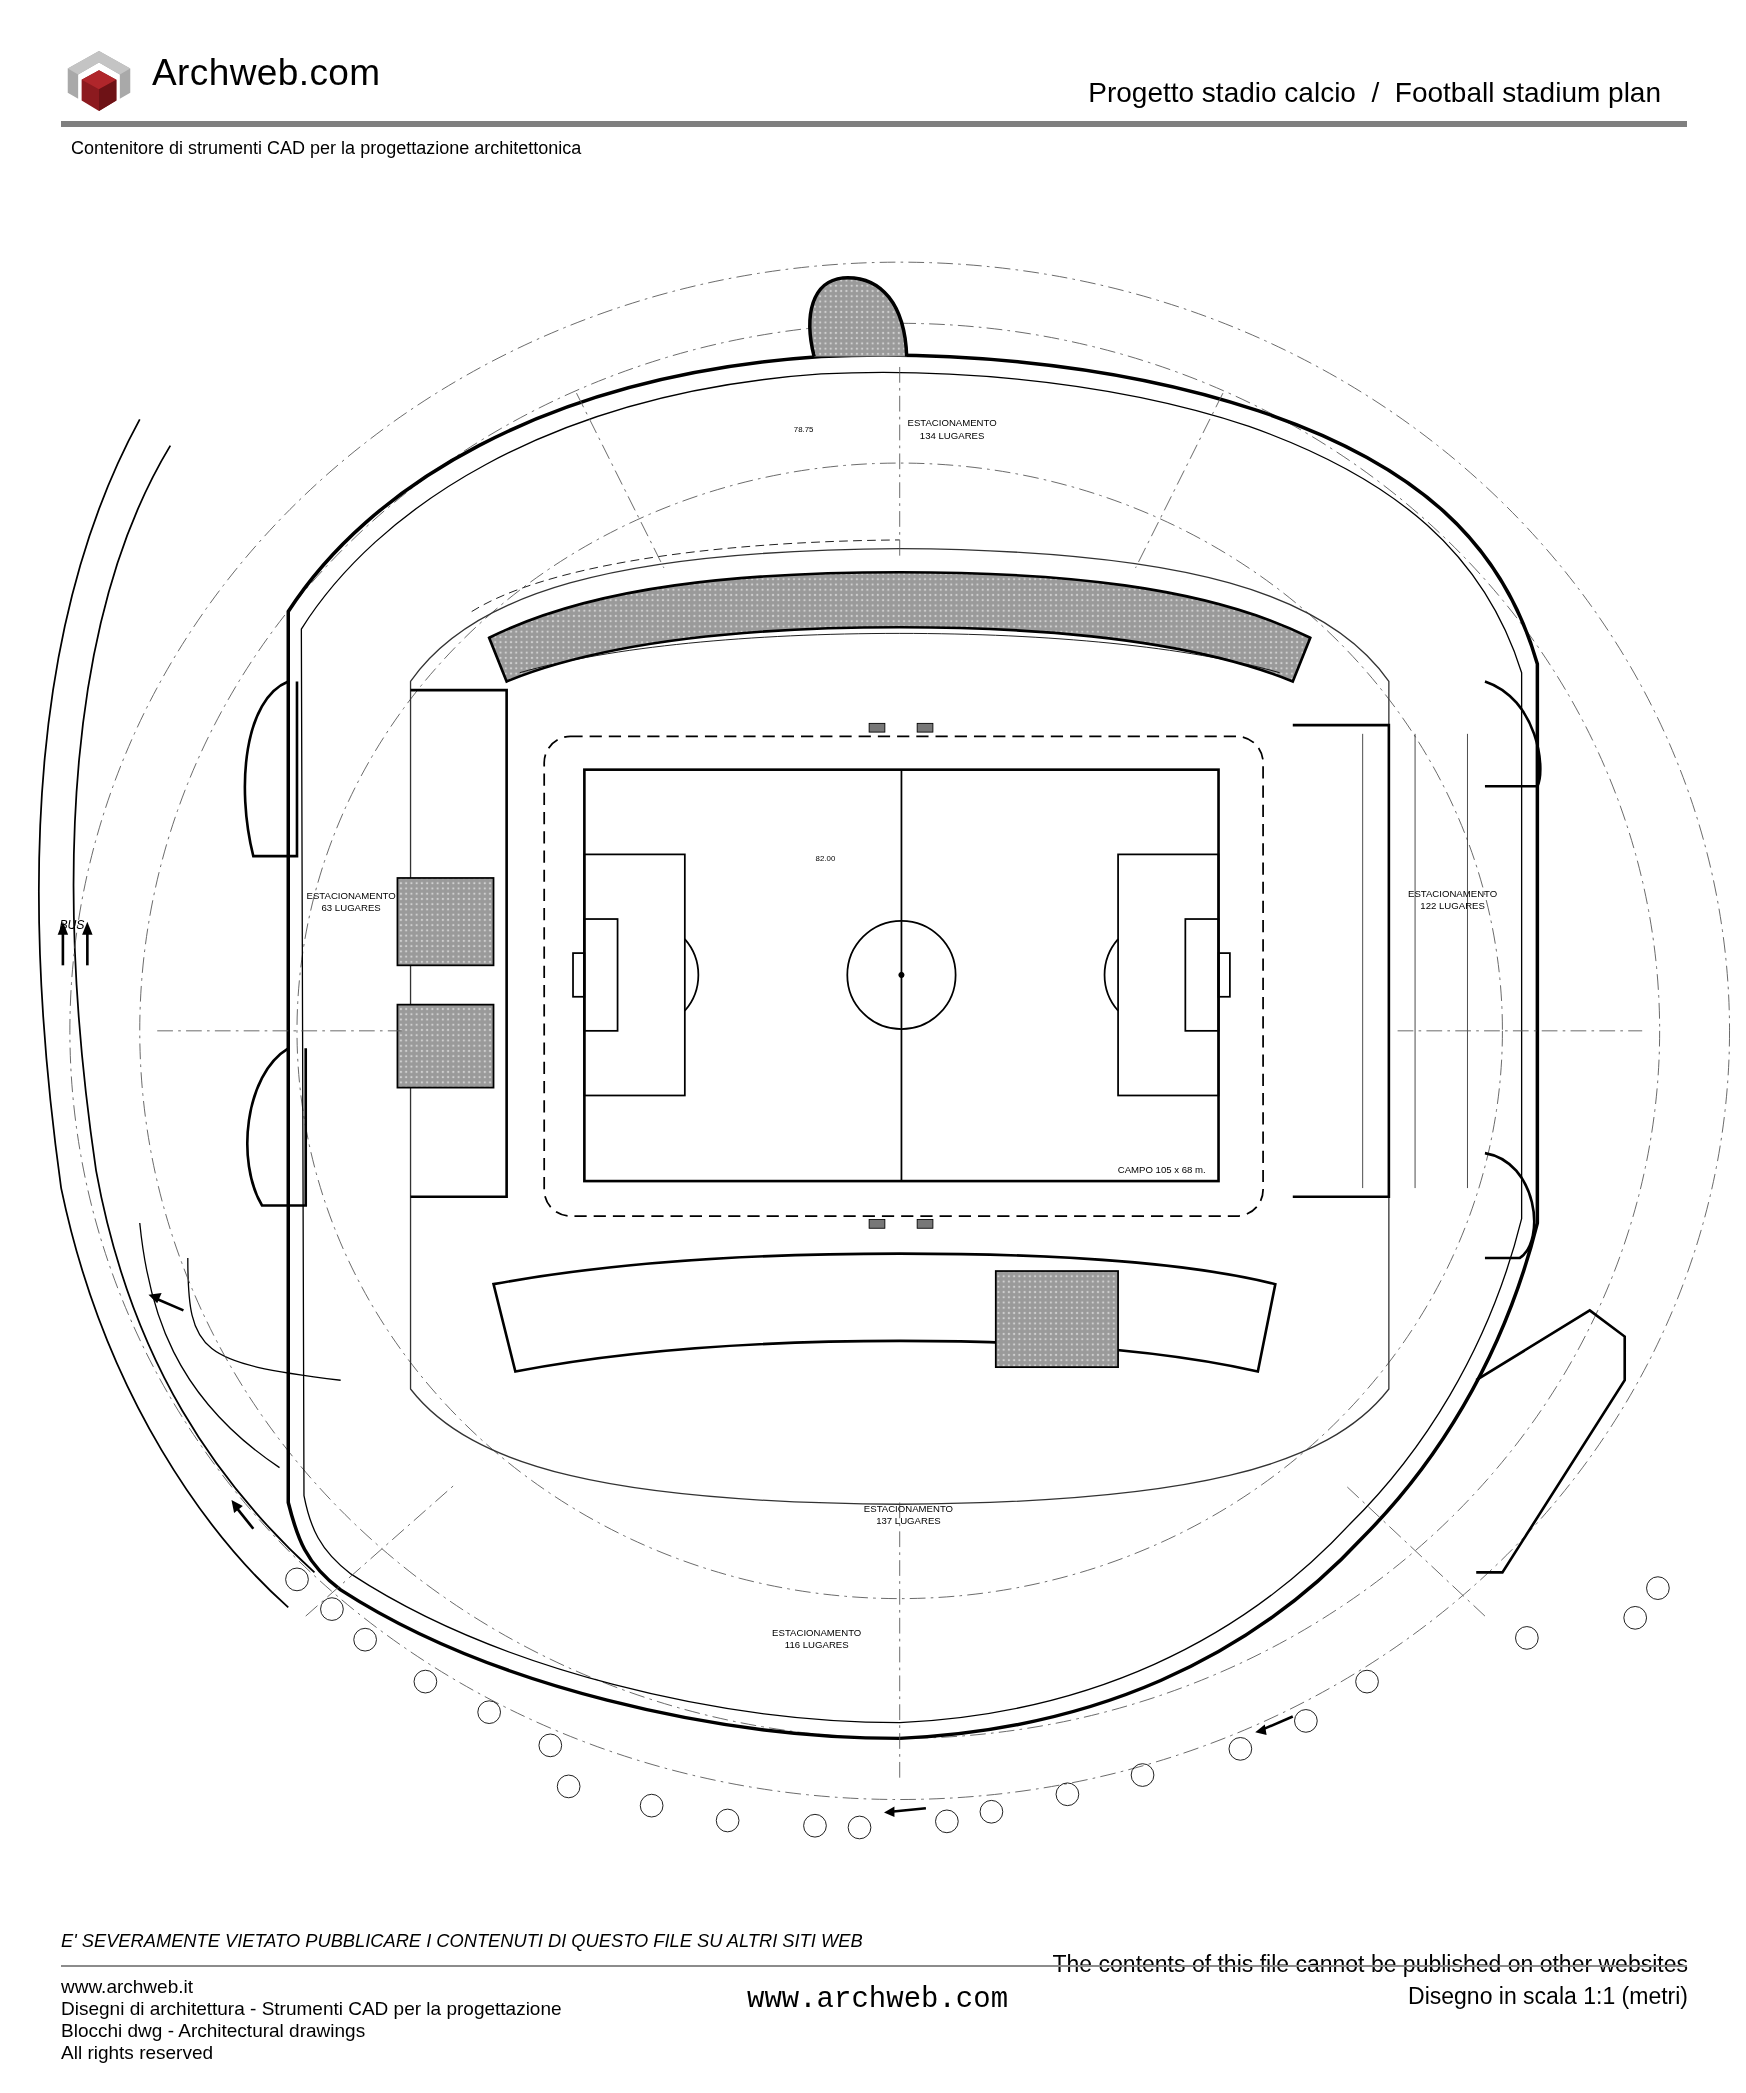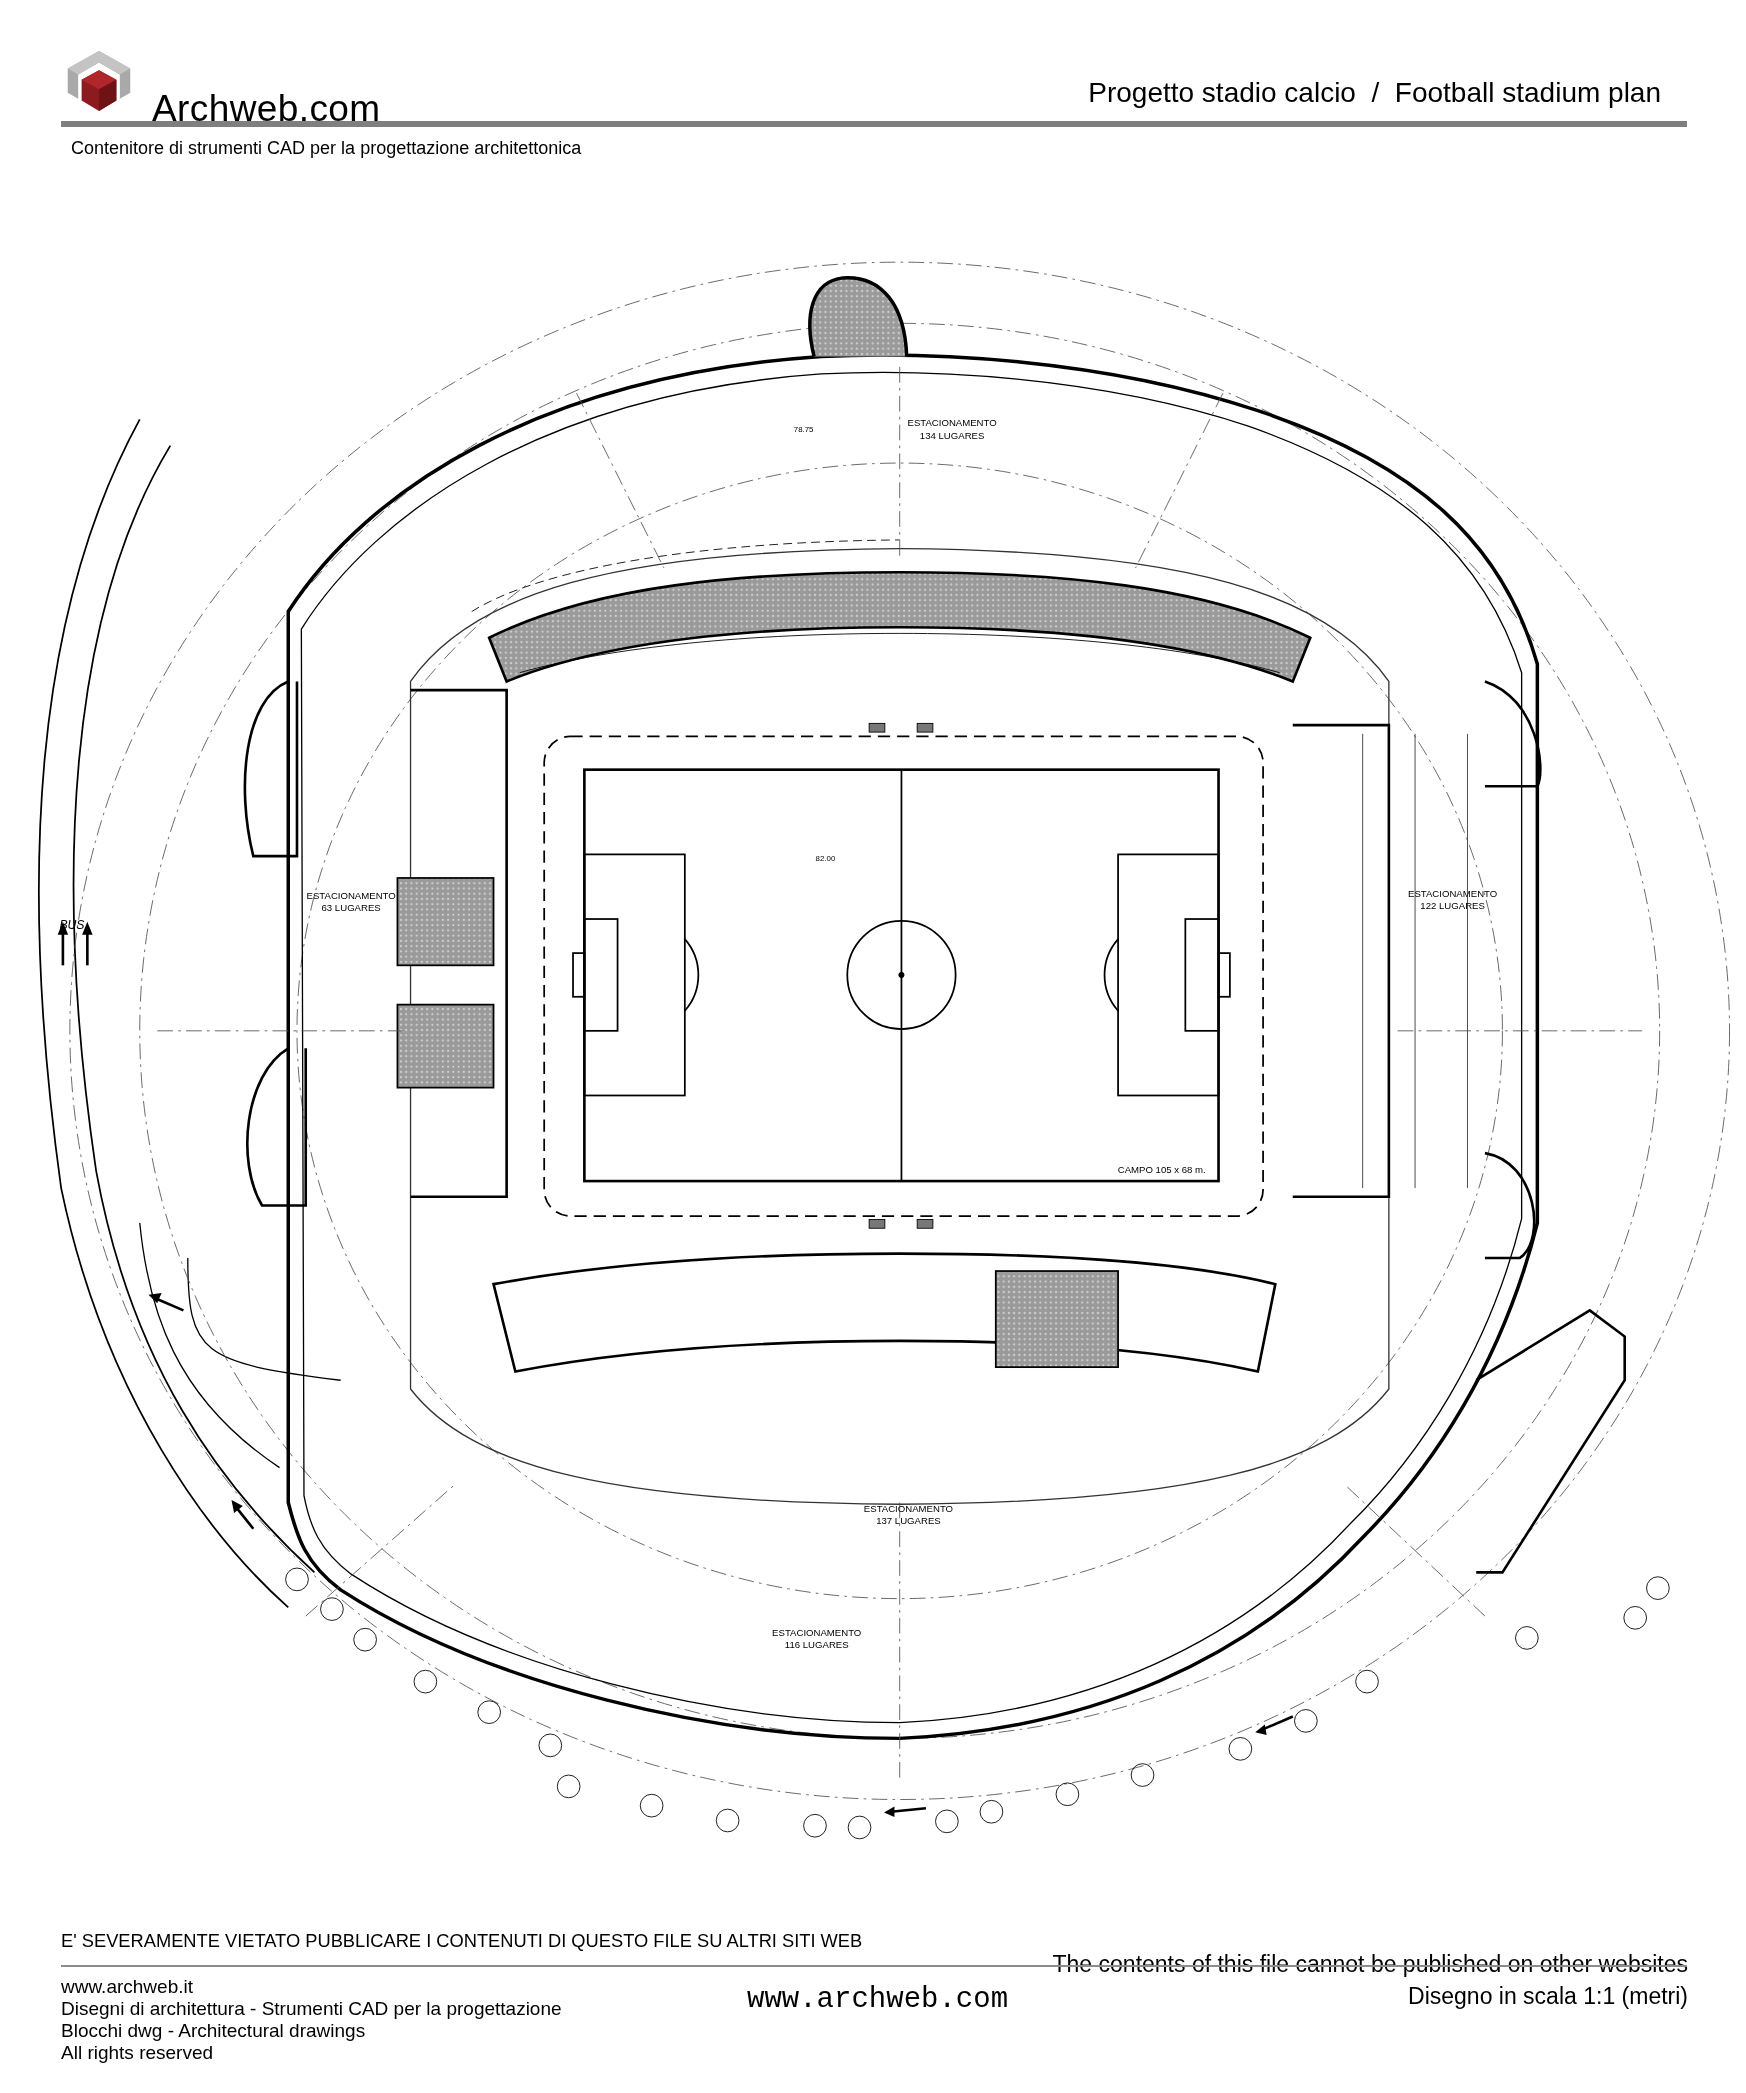--- a/index.html
+++ b/index.html
@@ -1,24 +1,24 @@
 <!DOCTYPE html>
 <html style="font-size:14px"><head>
 <meta charset="utf-8">
 <style>
   html, body { margin:0; padding:0; background:#ffffff; }
   body { width:1747px; height:2094px; position:relative; overflow:hidden; font-family:"Liberation Sans", sans-serif; color:#000; }
   .abs { position:absolute; }
   .logo { left:66px; top:51px; width:66px; height:61px; }
-  .brand { left:152px; top:52px; font-size:37px; letter-spacing:0.4px;margin-top:36px; }
+  .brand { left:152px; top:52px; font-size:37px; letter-spacing:0.4px; }
   .title { right:86px; top:77px; font-size:28px; text-align:center; white-space:pre; }
   .hr-top { left:61px; top:121px; width:1626px; height:6.1px; background:#7f7f7f; }
   .subtitle { left:71px; top:138px; font-size:18px; }
   .plan { left:0; top:0; width:1747px; height:2094px; }
-  .warn-it { left:61px; top:1930px; font-size:18.3px; }
+  .warn-it { left:61px; top:1930px; font-size:18.3px;font-style:italic; }
   .warn-en { right:59px; top:1926px; font-size:23px;margin-top:25px; }
   .hr-bot { left:61px; top:1965px; width:1626px; height:1.7px; background:#8c8c8c; }
   .foot-l { left:61px; top:1976px; font-size:19px; line-height:22px; }
   .foot-c { left:747px; top:1983px; font-size:29px;font-family:Liberation Mono, monospace; }
   .foot-r { right:59px; top:1983px; font-size:23px; }
   svg text { font-family:"Liberation Sans", sans-serif; }
 </style>
 </head>
 <body>
 

